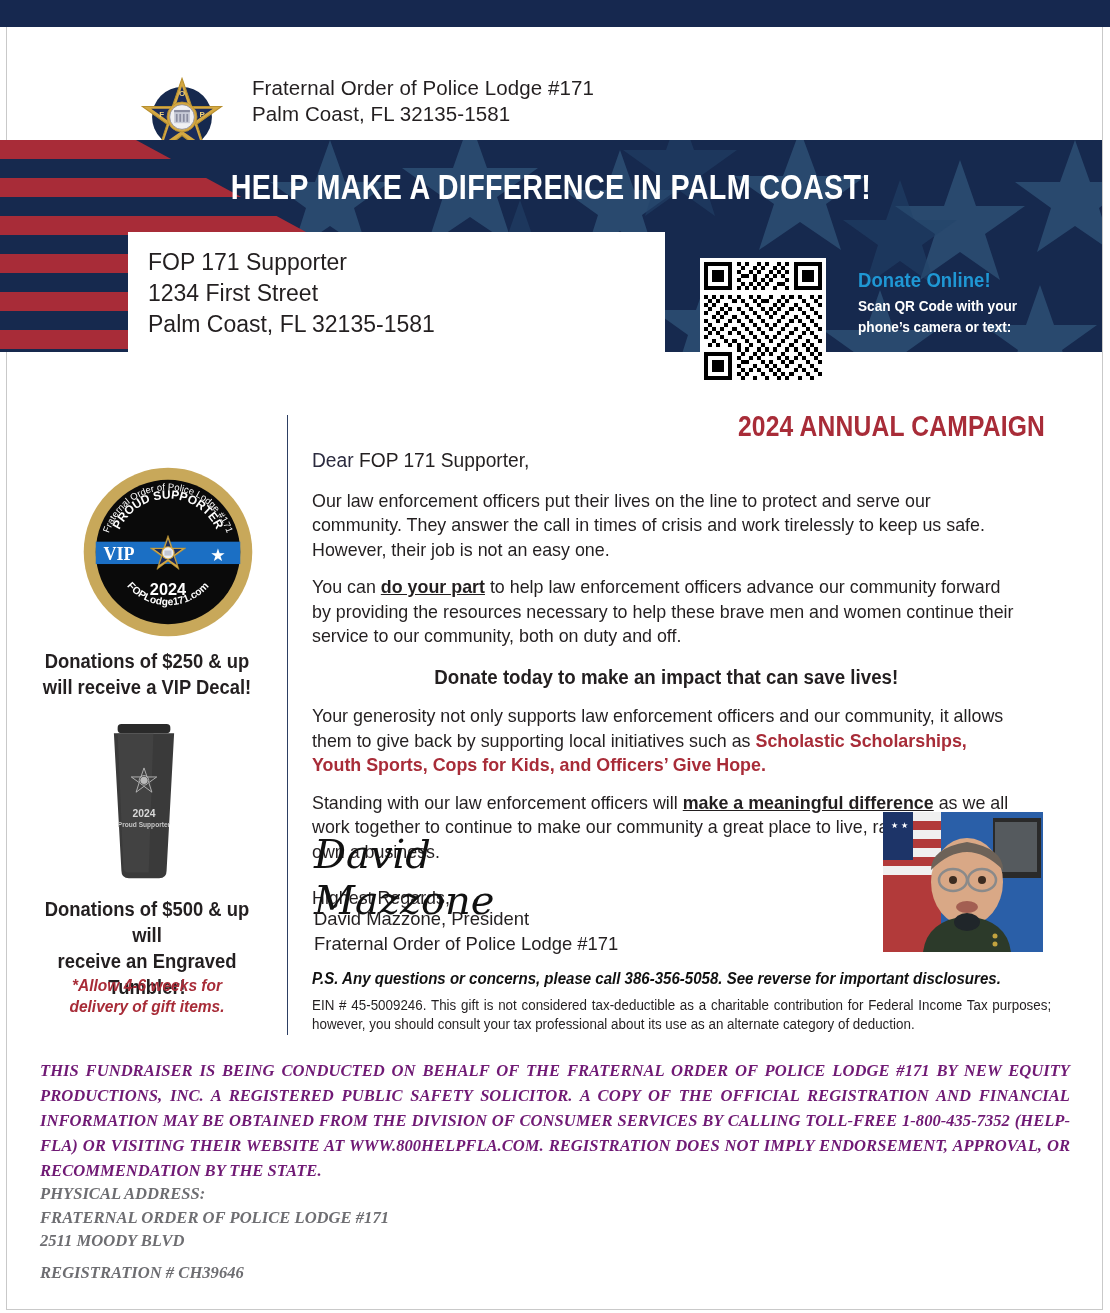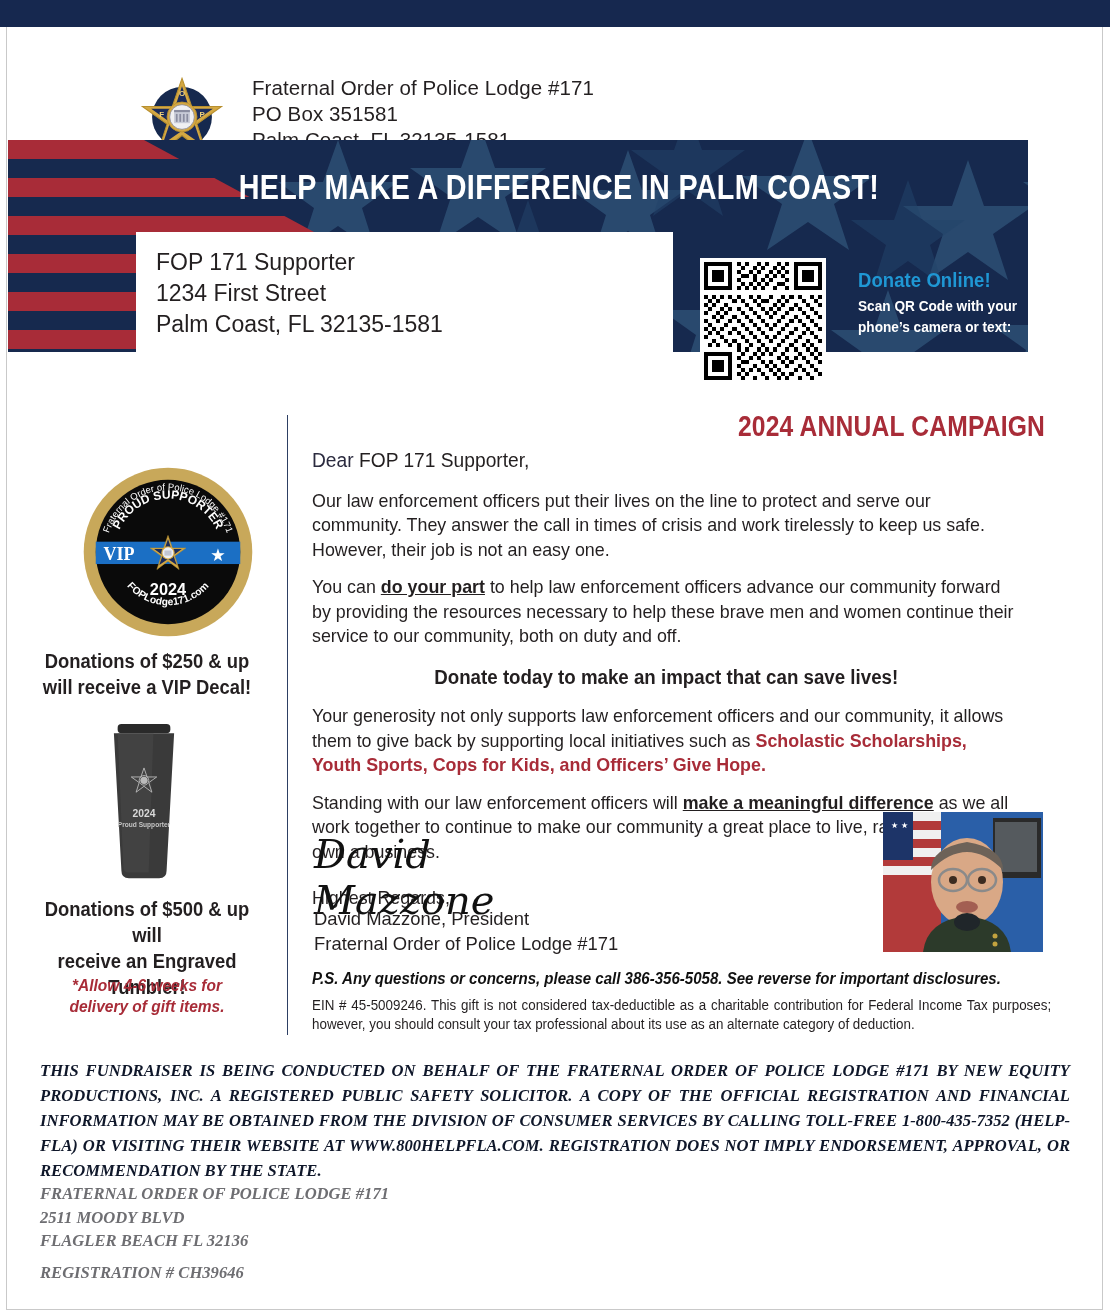--- a/index.html
+++ b/index.html
@@ -13,21 +13,21 @@
   
   .topbar{position:absolute;left:0;top:0;width:1110px;height:27px;background:#16284f;}
   .frame{position:absolute;left:6px;top:27px;width:1097px;height:1283px;border:1px solid #c9c9c9;border-top:none;box-sizing:border-box;}
 
   
   .letterhead{position:absolute;left:0;top:33px;width:1110px;height:107px;}
   .fop-seal{position:absolute;left:138px;top:40px;width:88px;height:88px;}
   .lh-text{position:absolute;left:252px;top:42px;font-size:20.5px;line-height:26px;color:#231f20;letter-spacing:.1px;white-space:nowrap;}
 
   
-  .banner{position:absolute;left:8px;top:140px;width:1020px;height:212px;overflow:hidden;background:#ec4899;}
+  .banner{position:absolute;left:0;top:140px;width:1102px;height:212px;overflow:hidden;background:#ec4899;}
   .stars{position:absolute;left:0;top:0;width:1102px;height:212px;}
   .flagwrap{position:absolute;left:0;top:0;width:310px;height:212px;overflow:hidden;
             -webkit-clip-path:polygon(0 0,136px 0,306px 92px,306px 212px,0 212px);
             clip-path:polygon(0 0,136px 0,306px 92px,306px 212px,0 212px);}
   .stripe{position:absolute;left:0;width:310px;height:19px;background:#a82c38;}
   .banner-title{position:absolute;left:0;top:0;width:1102px;text-align:center;
     margin-top:27px;font-size:35px;letter-spacing:.4px;color:#ffffff;
     font-weight:bold;font-family:"Liberation Sans Narrow","Liberation Sans",sans-serif;
     transform:scaleX(.82);transform-origin:50% 0;}
 
@@ -79,21 +79,21 @@
   .photo{position:absolute;left:883px;top:812px;width:160px;height:140px;overflow:hidden;background:#31506e;}
 
   .ps{position:absolute;left:312px;top:970px;width:740px;font-size:16px;font-weight:bold;font-style:italic;color:#111;
     font-family:"Liberation Sans Narrow","Liberation Sans",sans-serif;transform:scaleX(.94);transform-origin:0 0;}
   .ein{position:absolute;left:312px;top:996px;width:762px;font-size:13.8px;line-height:19px;color:#231f20;text-align:justify;
     font-family:"Liberation Sans Narrow","Liberation Sans",sans-serif;transform:scaleX(.97);transform-origin:0 0;}
 
   
   .foot1{position:absolute;left:40px;top:1058px;width:1030px;
     font-family:"Liberation Serif","DejaVu Serif",serif;font-style:italic;font-weight:bold;
-    font-size:16.6px;line-height:25px;color:#0f172a;text-align:justify;}
+    font-size:16.6px;line-height:25px;color:#701a75;text-align:justify;}
   .foot2{position:absolute;left:40px;top:1182px;width:700px;
     font-family:"Liberation Serif","DejaVu Serif",serif;font-style:italic;font-weight:bold;
     font-size:16.6px;line-height:23.5px;color:#6e6e72;}
   .foot2 .gap{display:block;height:8px;}
 </style>
 </head>
 <body>
 
 <div class="page">
 
@@ -118,21 +118,20 @@
         <rect x="51" y="46.5" width="2" height="9"></rect>
           <rect x="55" y="46.5" width="2" height="9"></rect>
       </g>
       <text x="50" y="26" font-size="9" fill="#f2d37a" text-anchor="middle" font-family="Liberation Sans, sans-serif" font-weight="bold">O</text>
       <text x="27" y="50" font-size="9" fill="#f2d37a" text-anchor="middle" font-family="Liberation Sans, sans-serif" font-weight="bold">F</text>
       <text x="73" y="50" font-size="9" fill="#f2d37a" text-anchor="middle" font-family="Liberation Sans, sans-serif" font-weight="bold">P</text>
       <text x="50" y="84" font-size="5" fill="#f2d37a" text-anchor="middle" font-family="Liberation Sans, sans-serif" font-weight="bold">★</text>
     </svg>
     <div class="lh-text">
       <div>Fraternal Order of Police Lodge #171</div>
-      <div>PO Box 351581</div>
       <div>Palm Coast, FL 32135-1581</div>
     </div>
   </div>
 
   <div class="banner">
     <svg class="stars" viewBox="0 0 1102 212" preserveAspectRatio="none">
       <rect width="1102" height="212" fill="#16294e"></rect>
       <g fill="#2d4f74" opacity="0.85">
         <polygon points="330,0 345,42 390,42 354,68 368,112 330,86 292,112 306,68 270,42 315,42"></polygon>
         <polygon points="470,-20 487,28 538,28 497,57 513,106 470,77 427,106 443,57 402,28 453,28"></polygon>
@@ -336,20 +335,20 @@
         <circle cx="112" cy="124" r="2.5"></circle>
         <circle cx="112" cy="132" r="2.5"></circle>
       </g>
   </svg>
 
   <div class="ps">P.S. Any questions or concerns, please call 386-356-5058. See reverse for important disclosures.</div>
   <div class="ein">EIN # 45-5009246. This gift is not considered tax-deductible as a charitable contribution for Federal Income Tax purposes; however, you should consult your tax professional about its use as an alternate category of deduction.</div>
 
   <div class="foot1">THIS FUNDRAISER IS BEING CONDUCTED ON BEHALF OF THE FRATERNAL ORDER OF POLICE LODGE #171 BY NEW EQUITY PRODUCTIONS, INC. A REGISTERED PUBLIC SAFETY SOLICITOR. A COPY OF THE OFFICIAL REGISTRATION AND FINANCIAL INFORMATION MAY BE OBTAINED FROM THE DIVISION OF CONSUMER SERVICES BY CALLING TOLL-FREE 1-800-435-7352 (HELP-FLA) OR VISITING THEIR WEBSITE AT WWW.800HELPFLA.COM. REGISTRATION DOES NOT IMPLY ENDORSEMENT, APPROVAL, OR RECOMMENDATION BY THE STATE.</div>
   <div class="foot2">
+    <div>PHYSICAL ADDRESS:</div>
     <div>FRATERNAL ORDER OF POLICE LODGE #171</div>
     <div>2511 MOODY BLVD</div>
-    <div>FLAGLER BEACH FL 32136</div>
     <span class="gap"></span>
     <div>REGISTRATION # CH39646</div>
   </div>
 
 </div>
 
 </body></html>

